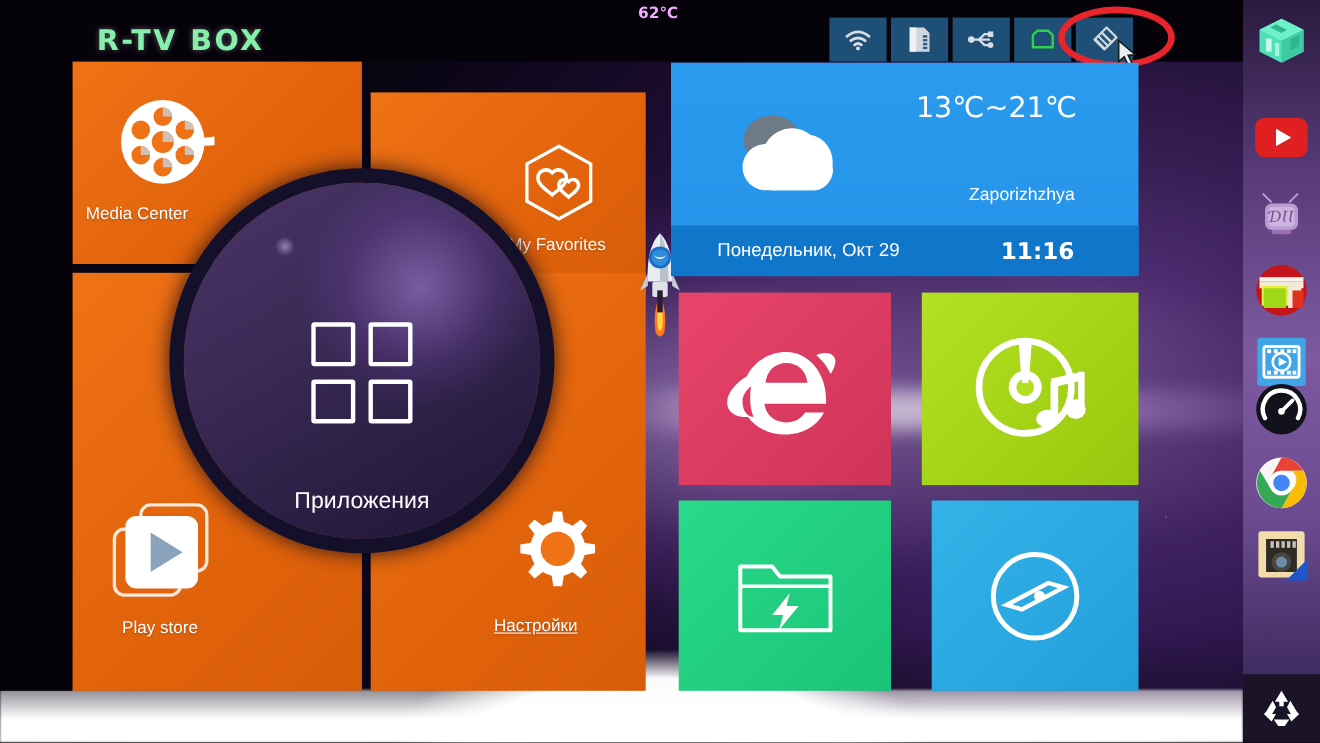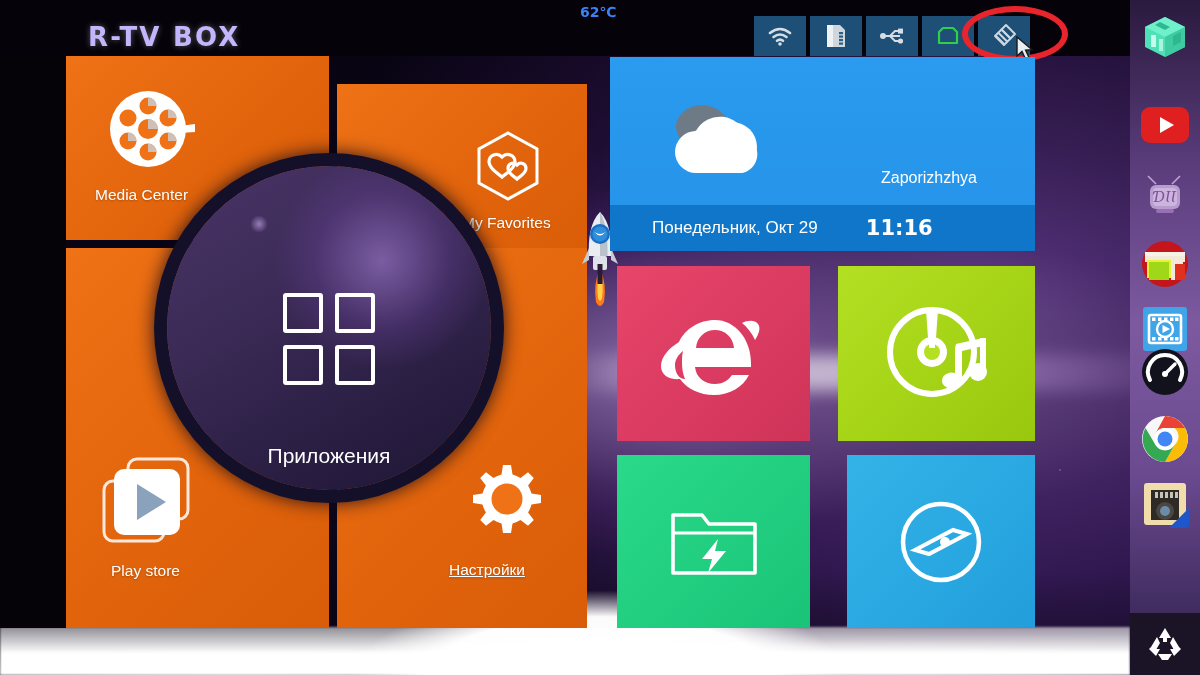--- a/index.html
+++ b/index.html
@@ -46,27 +46,27 @@
     position:absolute; left:0; bottom:0; width:1130px; height:48px;
     background:linear-gradient(180deg, rgba(255,255,255,.55) 0%, #ffffff 55%, #ffffff 100%);
     filter:blur(1px);
   }
   #black-left{ position:absolute; left:0; top:0; width:66px; height:628px; background:#060308; }
   #black-top{ position:absolute; left:0; top:0; width:1130px; height:56px; background:#050309; }
 
   
   #brand{
     position:absolute; left:88px; top:22px;
-    color:#c4b5fd; font-size:26px; font-weight:bold; letter-spacing:2.2px;
+    color:#86efac; font-size:26px; font-weight:bold; letter-spacing:2.2px;
     text-shadow:0 0 6px rgba(255,255,255,.35);
     font-family:"DejaVu Sans", sans-serif;
   }
   #cpu-temp{
     position:absolute; left:580px; top:4px;
-    color:#3b82f6; font-size:14px; font-weight:bold;
+    color:#f0abfc; font-size:14px; font-weight:bold;
     font-family:"DejaVu Sans", sans-serif;
   }
 
   
   #status-tray{ position:absolute; left:754px; top:16px; display:flex; gap:4px; }
   .tray-btn{
     width:52px; height:40px; background:#1d4f77;
     display:flex; align-items:center; justify-content:center;
     cursor:pointer;
   }
@@ -129,21 +129,21 @@
   #weather-temp{
     position:absolute; right:56px; top:26px; color:#fff; font-size:26px;
     font-family:"DejaVu Sans", sans-serif;
   }
   #weather-city{
     position:absolute; right:58px; top:112px; color:#fff; font-size:16px;
   }
   #weather-cloud{ position:absolute; left:48px; top:42px; }
   #weather-bar{
     position:absolute; left:0; bottom:0; width:425px; height:46px;
-    background:#1076c9; display:flex; align-items:center;
+    background:#1076c9; display:flex; align-items:center;gap:44px;
   }
   #weather-date{ color:#fff; font-size:17px; margin-left:42px; }
   #weather-time{ color:#fff; font-size:21px; font-weight:bold; margin-left:48px; font-family:"DejaVu Sans", sans-serif; }
 
   
   .ctile{ position:absolute; display:flex; align-items:center; justify-content:center; }
   #tile-browser { left:617px;  top:266px; width:193px; height:175px; background:linear-gradient(135deg,#e8456a 0%,#dc3c62 50%,#cf3358 100%); }
   #tile-music   { left:838px;  top:266px; width:197px; height:175px; background:linear-gradient(135deg,#b4e024 0%,#a6d417 50%,#98c70e 100%); }
   #tile-files   { left:617px;  top:455px; width:193px; height:173px; background:linear-gradient(135deg,#2bd98b 0%,#22cf81 50%,#1ac377 100%); }
   #tile-compass { left:847px;  top:455px; width:188px; height:173px; background:linear-gradient(135deg,#34b3e8 0%,#2aa9e2 50%,#229edb 100%); }
@@ -252,21 +252,21 @@
     <path d="M74 36 L89 34 L89 42 L74 43 Z" fill="#ffffff"></path>
     <g fill="#c9ced4" opacity=".85">
       <path d="M42 7.5 a8.5 8.5 0 0 1 8.5 8.5 h-8.5 z"></path>
       <path d="M62 19.5 a8.5 8.5 0 0 1 8.5 8.5 h-8.5 z"></path>
       <path d="M62 42.5 a8.5 8.5 0 0 1 8.5 8.5 h-8.5 z"></path>
       <path d="M42 53.5 a8.5 8.5 0 0 1 8.5 8.5 h-8.5 z"></path>
       <path d="M22 42.5 a8.5 8.5 0 0 1 8.5 8.5 h-8.5 z"></path>
       <path d="M42 29 a10 10 0 0 1 10 10 h-10 z"></path>
     </g>
   </svg>
-  <span class="tile-label" style="left:29px; top:130px;">Media Center</span>
+  <span class="tile-label" style="left:12px; top:130px;">Media Center</span>
 </div>
 
 <div class="otile" id="tile-fav">
   <svg style="position:absolute;left:134px;top:46px;" width="74" height="78" viewBox="0 0 74 78">
     <path d="M37 3 L66 19 L66 53 L37 69 L8 53 L8 19 Z" fill="none" stroke="#ffffff" stroke-width="3"></path>
     <path d="M31 27 c-5-5-13-2-13 5 c0 7 11 13 13 15 c2-2 13-8 13-15 c0-7-8-10-13-5 z" fill="none" stroke="#ffffff" stroke-width="3.2"></path>
     <path d="M46 35 c-3.5-3.5-9-1.5-9 3.5 c0 5 7.5 9 9 10.5 c1.5-1.5 9-5.5 9-10.5 c0-5-5.5-7-9-3.5 z" fill="none" stroke="#ffffff" stroke-width="3.2"></path>
   </svg>
   <span class="tile-label" style="left:125px; top:130px;">My Favorites</span>
 </div>
@@ -314,20 +314,21 @@
 </svg>
 
 <div id="weather">
   <svg id="weather-cloud" width="130" height="88" viewBox="0 0 130 88">
     <ellipse cx="44" cy="28" rx="26" ry="22" fill="#6f7a87"></ellipse>
     <path d="M38 74 a21 21 0 0 1 0-42 a27 27 0 0 1 50 6 a19 19 0 0 1-4 36 Z" fill="#ffffff"></path>
     <circle cx="46" cy="52" r="22" fill="#ffffff"></circle>
     <circle cx="74" cy="48" r="25" fill="#ffffff"></circle>
     <rect x="34" y="54" width="58" height="20" rx="10" fill="#ffffff"></rect>
   </svg>
+  <div id="weather-temp">13℃~21℃</div>
   <div id="weather-city">Zaporizhzhya</div>
   <div id="weather-bar">
     <span id="weather-date">Понедельник, Окт 29</span>
     <span id="weather-time">11:16</span>
   </div>
 </div>
 
 <div class="ctile" id="tile-browser">
   <svg width="112" height="88" viewBox="0 0 112 88">
     <path fill="#ffffff" d="M57 10 c-16 0-30 9-36 22 c-10 6-18 15-18 24 c0 9 8 14 19 13 c7 10 20 16 34 16 c16 0 29-8 35-20 H74 c-4 6-10 9-17 9 c-11 0-19-7-20-17 h56 c0-1 0-3 0-4 c0-24-16-43-36-43 z m0 10 c10 0 18 7 19 18 H38 c1-11 9-18 19-18 z M17 55 c0-5 3-10 8-14 c-1 4-1 8-1 12 c0 6 1 11 3 16 c-6 0-10-6-10-14 z"></path>

